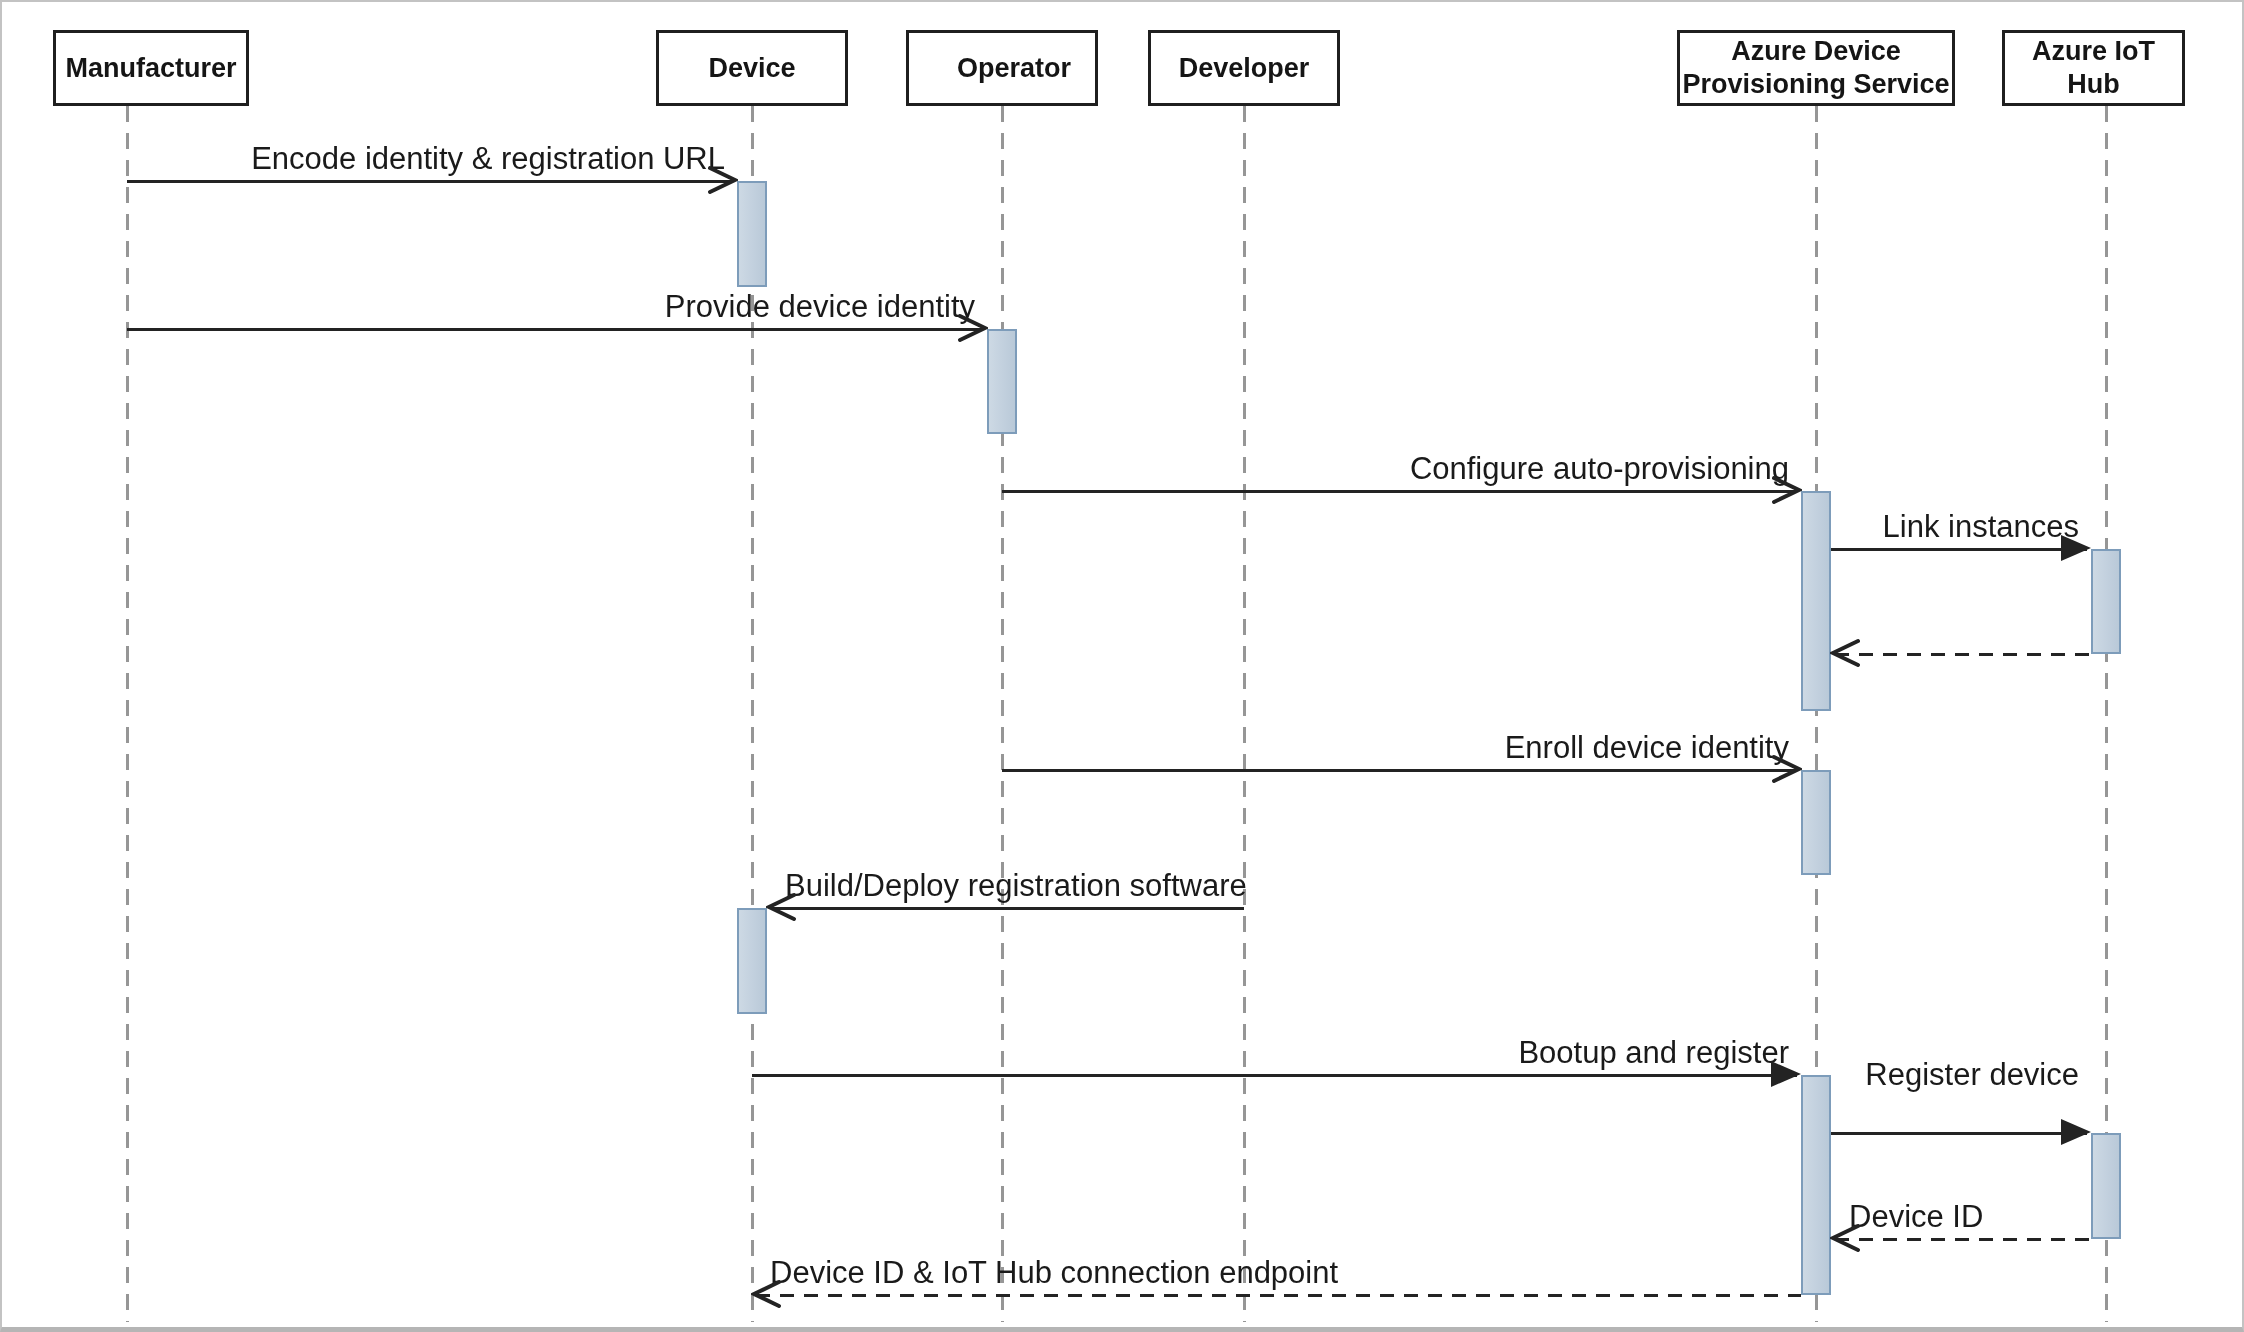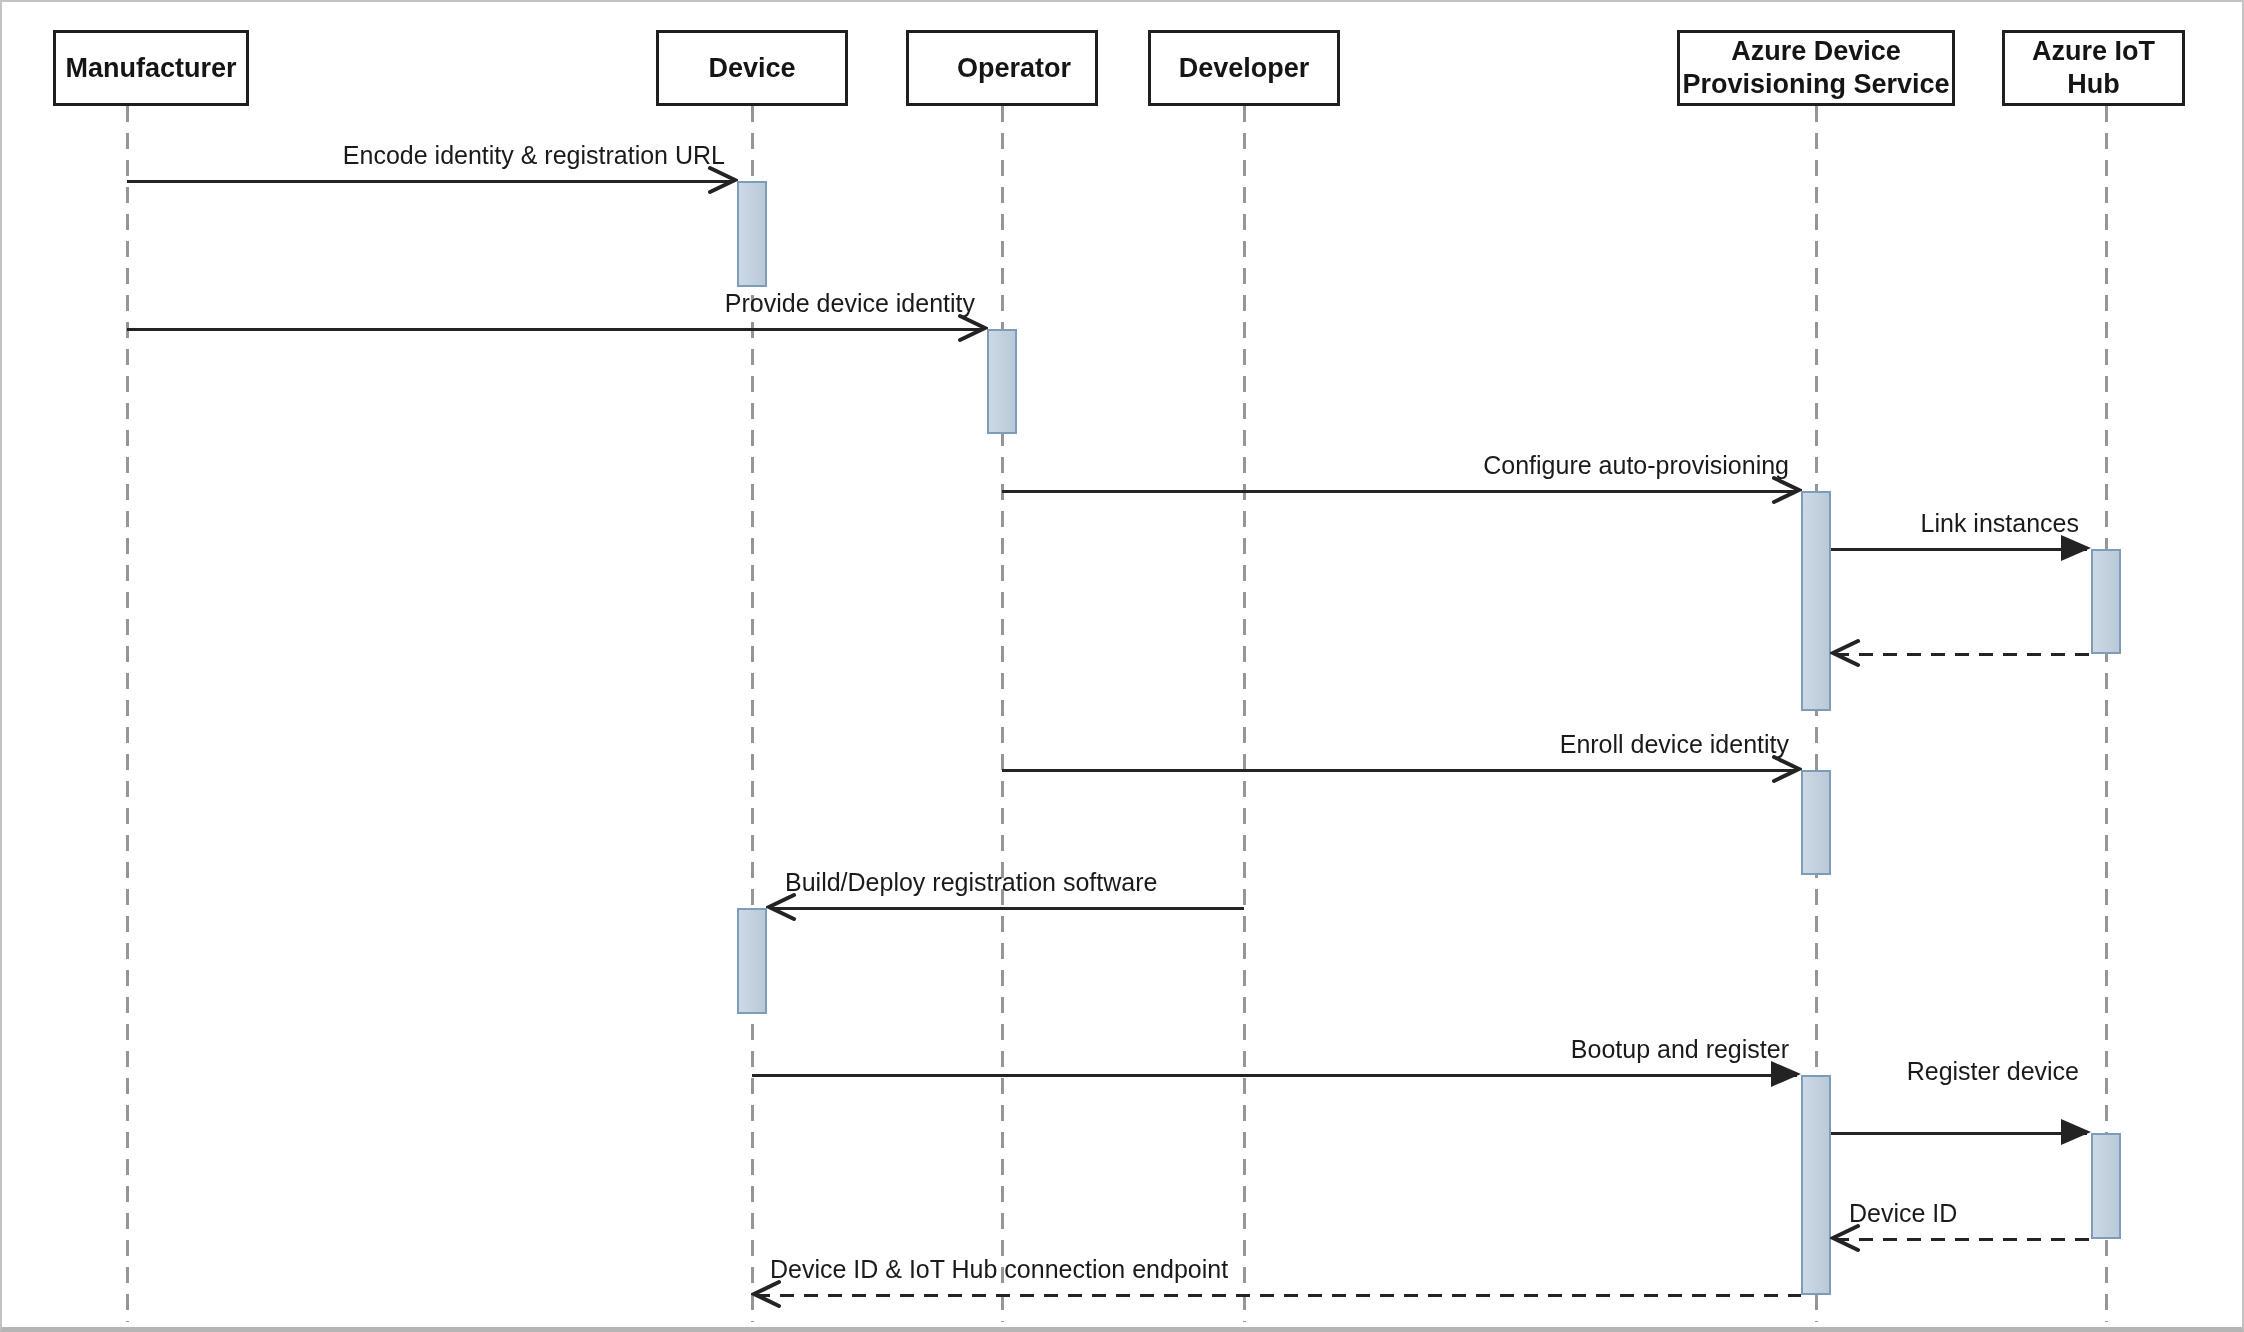--- a/index.html
+++ b/index.html
@@ -50,21 +50,21 @@
     z-index:5;
   }
   .msg-line.solid{background:var(--line);}
   .msg-line.dashed{background:repeating-linear-gradient(90deg,var(--line) 0 14px,transparent 14px 24px);}
   .msg-head{
     position:absolute;
     z-index:6;
   }
   .msg-label{
     position:absolute;
-    font-size:25px;
+    font-size:31px;
     color:var(--text);
     white-space:nowrap;
     z-index:5;
   }
 </style>
 </head>
 <body>
 
 <div id="canvas">
     <div class="lifeline" style="left: 124px; top: 104px; height: 1216px;"></div>

